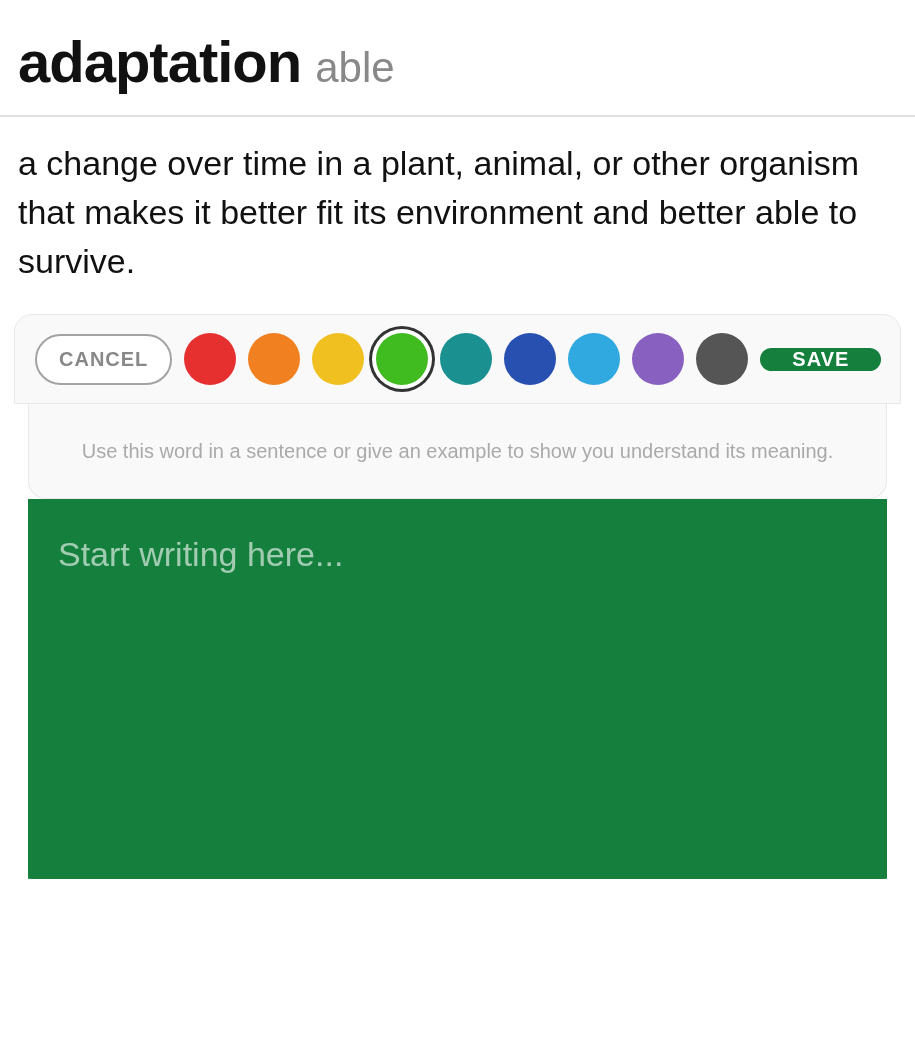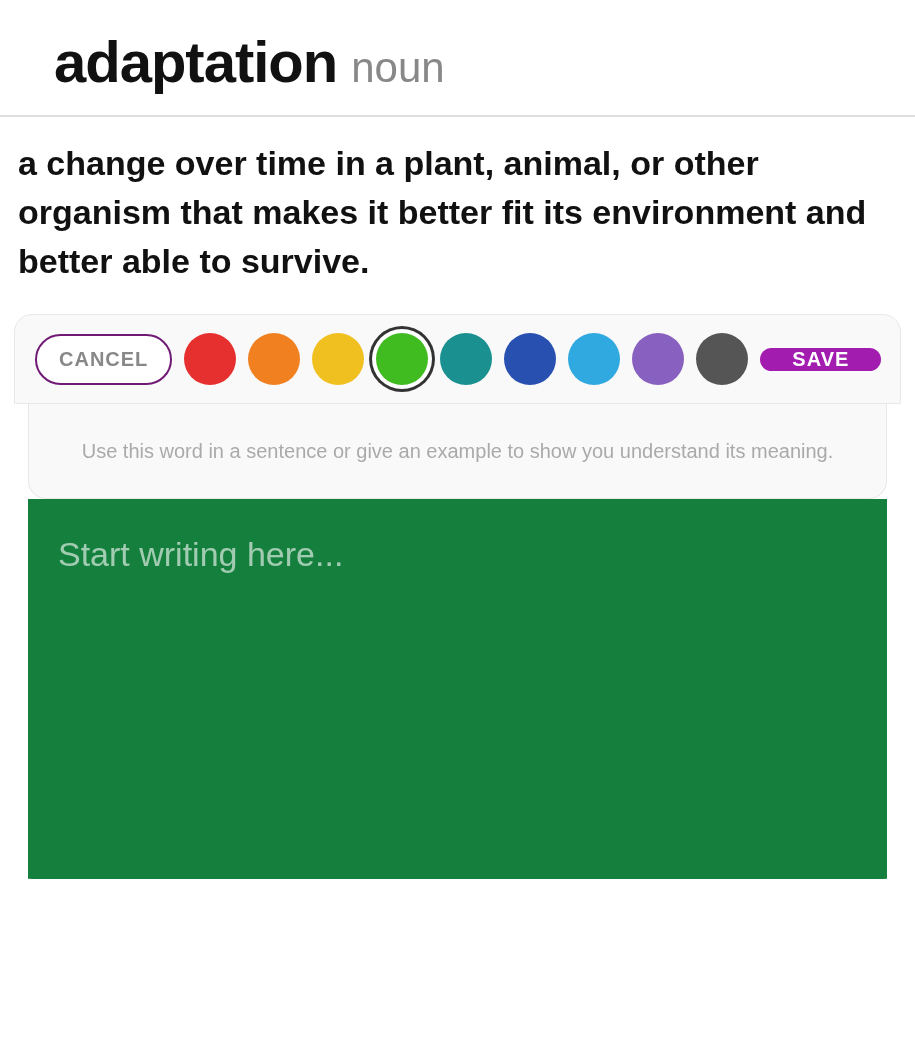--- a/index.html
+++ b/index.html
@@ -19,21 +19,20 @@
     .header-section {
       padding: 28px 18px 20px 18px;
     }
 
     .word-title {
       font-size: 58px;
       font-weight: 900;
       color: #111111;
       display: inline;
       letter-spacing: -1px;
-      margin-left: 36px;
     }
 
     .word-pos {
       font-size: 42px;
       font-weight: 400;
       color: #888888;
       margin-left: 14px;
     }
 
     .divider {
@@ -42,34 +41,34 @@
       background: #e0e0e0;
       margin: 0 0 22px 0;
     }
 
     .definition-section {
       padding: 0 18px 28px 18px;
     }
 
     .definition-text {
       font-size: 34px;
-      font-weight: 700;
+      font-weight: 400;
       color: #111111;
       line-height: 1.45;
     }
 
     .color-picker-row {
       display: flex;
       align-items: center;
       gap: 12px;
     }
 
     .cancel-button {
       background: #ffffff;
-      border: 2px solid #701a75;
+      border: 2px solid #a3a3a3;
       border-radius: 30px;
       padding: 12px 22px;
       font-size: 20px;
       font-weight: 700;
       color: #888888;
       letter-spacing: 1px;
       cursor: pointer;
       white-space: nowrap;
       flex-shrink: 0;
     }
@@ -82,21 +81,21 @@
       flex-shrink: 0;
       border: none;
       outline: none;
     }
 
     .color-dot.selected {
       box-shadow: 0 0 0 4px #ffffff, 0 0 0 7px #333333;
     }
 
     .save-button {
-      background: #a21caf;
+      background: #15803d;
       border: none;
       border-radius: 30px;
       padding: 0 32px;
       font-size: 20px;
       font-weight: 700;
       color: #ffffff;
       letter-spacing: 1px;
       cursor: pointer;
       margin-left: auto;
       flex-shrink: 0;
@@ -149,21 +148,21 @@
       border-radius: 18px 18px 0 0;
       border: 1px solid #e8e8e8;
       border-bottom: 1px solid #e8e8e8;
       padding: 18px 20px;
     }
   </style>
 </head>
 <body>
 
 <div class="header-section">
-  <span class="word-title">adaptation</span><span class="word-pos">noun</span>
+  <span class="word-title">adaptation</span><span class="word-pos">able</span>
 </div>
 
 <div class="divider"></div>
 
 <div class="definition-section">
   <p class="definition-text">a change over time in a plant, animal, or other organism that makes it better fit its environment and better able to survive.</p>
 </div>
 
 <div class="top-card">
   <div class="color-picker-row">

